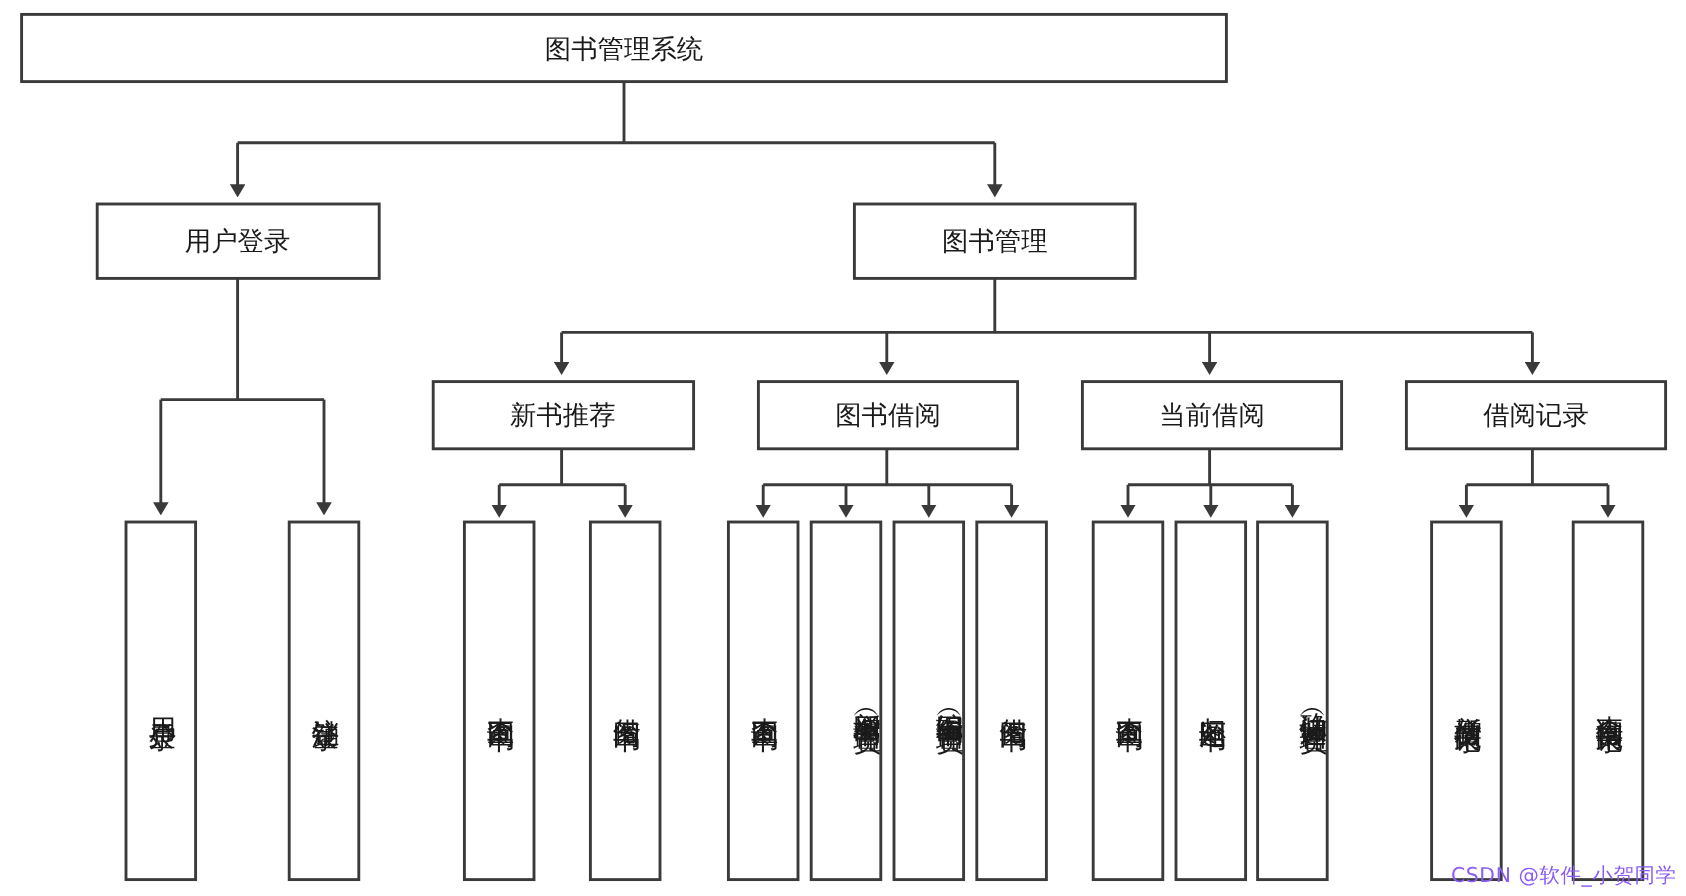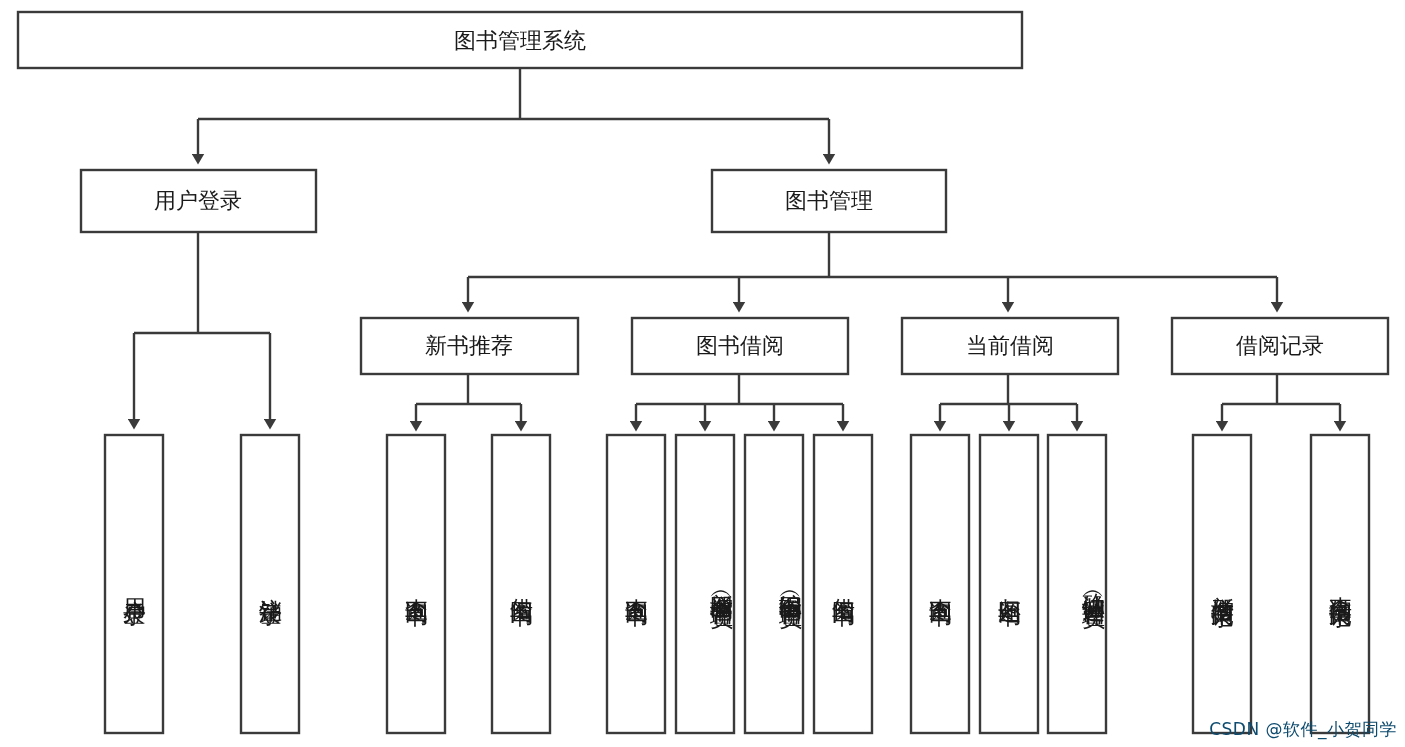--- a/index.html
+++ b/index.html
@@ -64,21 +64,21 @@
     text-align: center;
     white-space: nowrap;
     pointer-events: none;
   }
   .watermark {
     position: absolute;
     right: 8px;
     bottom: 6px;
     font-family: "DejaVu Sans", "Liberation Sans", sans-serif;
     font-size: 17px;
-    color: #0c4a6e;
+    color: #8b5cf6;
     letter-spacing: 0.5px;
     white-space: nowrap;
   }
 </style>
 </head>
 <body>
 
 <div id="diagram-root">
 
   <svg id="tree-svg" viewBox="0 0 1405 747">

